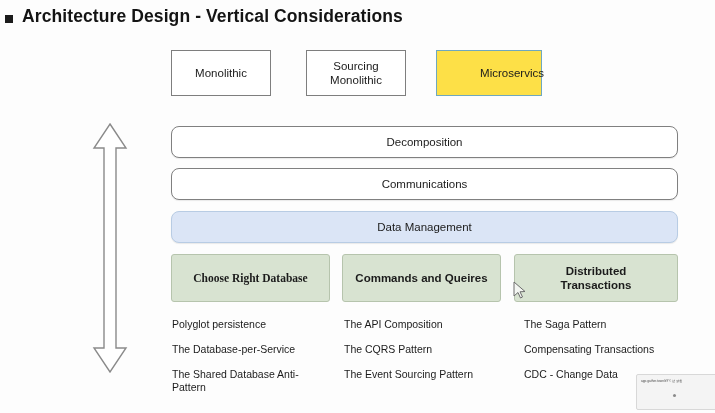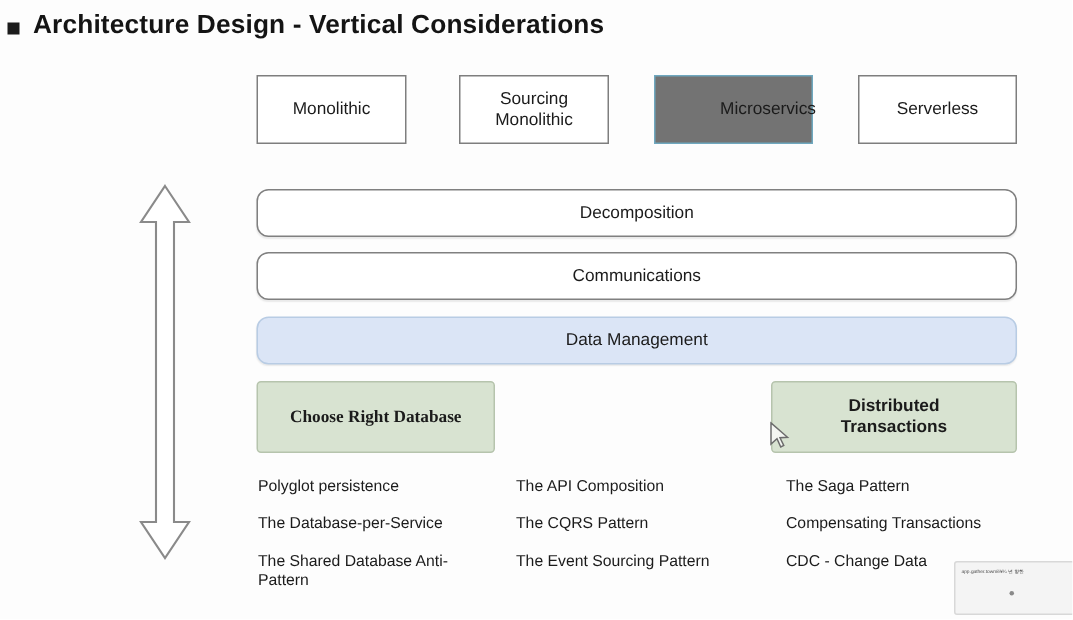--- a/index.html
+++ b/index.html
@@ -52,21 +52,21 @@
     background: #ffffff;
     display: flex;
     align-items: center;
     justify-content: center;
     text-align: center;
     font-size: 11.5px;
     line-height: 14px;
     color: #1b1b1b;
   }
   .style-box.highlight {
-    background: #737373;
+    background: #fde047;
     border-color: #6fa8bf;
     padding-left: 46px;
   }
 
   
   .concern-bar {
     position: absolute;
     box-sizing: border-box;
     left: 171px;
     width: 507px;
@@ -185,23 +185,20 @@
     <span>
       <span>Sourcing</span><br>
       <span>Monolithic</span>
     </span>
   </div>
 
   <div class="style-box highlight" style="left:436px; top:50px; width:106px; height:46px;">
     <span>Microservics</span>
   </div>
 
-  <div class="style-box" style="left:572px; top:50px; width:106px; height:46px;">
-    <span>Serverless</span>
-  </div>
 
   <svg id="double-arrow" viewBox="0 0 52 252">
     <polygon points="26,2 42,26 32,26 32,226 42,226 26,250 10,226 20,226 20,26 10,26" fill="#ffffff" stroke="#8a8a8a" stroke-width="1.4" stroke-linejoin="miter"></polygon>
   </svg>
 
   <div class="concern-bar" style="top:126px;">
     <span>Decomposition</span>
   </div>
 
   <div class="concern-bar" style="top:168px;">
@@ -209,20 +206,23 @@
   </div>
 
   <div class="concern-bar highlight" style="top:211px;">
     <span>Data Management</span>
   </div>
 
   <div class="group-box" style="left:171px; top:254px; width:159px;font-family:Liberation Serif, serif;">
     <span>Choose Right Database</span>
   </div>
 
+  <div class="group-box" style="left:342px; top:254px; width:159px;">
+    <span>Commands and Queires</span>
+  </div>
 
   <div class="group-box" style="left:514px; top:254px; width:164px;">
     <span>
       <span>Distributed</span><br>
       <span>Transactions</span>
     </span>
   </div>
 
   <div class="pattern-col" style="left:172px; top:318px; width:160px;">
     <div class="pattern-item">Polyglot persistence</div>

